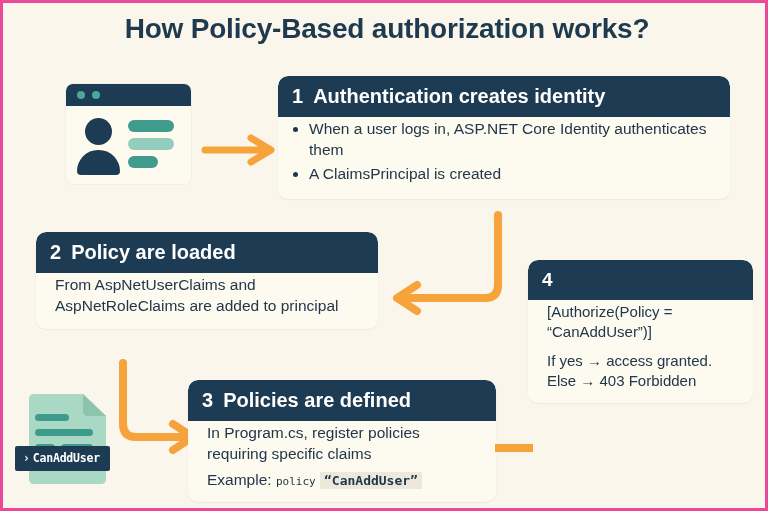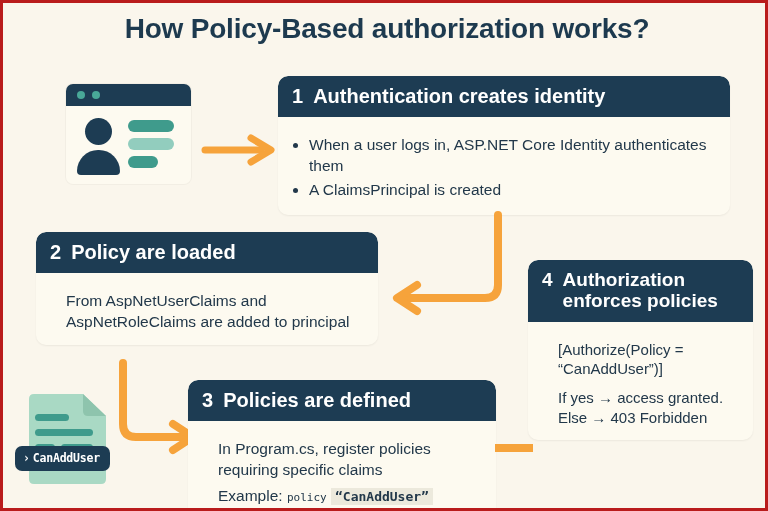--- a/index.html
+++ b/index.html
@@ -5,21 +5,21 @@
   html, body {
     margin: 0;
     padding: 0;
     background: #ffffff;
   }
   #canvas {
     position: relative;
     width: 768px;
     height: 511px;
     background: #faf6ec;
-    border: 3px solid #b91c1c;
+    border: 3px solid #ec4899;
     box-sizing: border-box;
     font-family: "Liberation Sans", sans-serif;
     overflow: hidden;
   }
 
   
   #title {
     position: absolute;
     left: 0; top: 10px;
     width: 768px;
@@ -46,31 +46,31 @@
     padding: 9px 14px 10px 14px;
     border-radius: 10px 10px 0 0;
     line-height: 1.12;
     display: flex;
     align-items: flex-start;
     gap: 10px;
   }
   .card-header .num { font-weight: bold; }
   .card-header .htext { font-weight: bold; }
   .card-body {
-    padding: 18px 14px 12px 14px;
+    padding: 2px 14px 12px 14px;
     color: #22384a;
     font-size: 15.5px;
     line-height: 1.33;
   }
   .card-body ul {
     margin: 0;
     padding-left: 17px;
   }
   .card-body li { margin-bottom: 3px; }
-  .card-body p { margin: 0 0 9px 16px; }
+  .card-body p { margin: 0 0 9px 5px; }
   .card-body p:last-child { margin-bottom: 0; }
 
   .mono {
     font-family: "DejaVu Sans Mono", monospace;
     font-size: 11px;
   }
   .code-chip {
     font-family: "DejaVu Sans Mono", monospace;
     font-size: 13px;
     font-weight: bold;
@@ -164,21 +164,21 @@
   }
   #doc-icon .dl1 { left: 12px; top: 21px; width: 34px; }
   #doc-icon .dl2 { left: 12px; top: 36px; width: 58px; }
   #doc-icon .dl3 { left: 12px; top: 51px; width: 20px; }
   #doc-icon .dl4 { left: 38px; top: 51px; width: 32px; }
   #badge-canadduser {
     position: absolute;
     left: 12px; top: 443px;
     background: #1d3c53;
     color: #ffffff;
-    border-radius: 7px;
+    border-radius: 2px;
     padding: 5px 10px 6px 8px;
     font-family: "DejaVu Sans Mono", monospace;
     font-size: 11.5px;
     font-weight: bold;
     white-space: nowrap;
     letter-spacing: -0.2px;
   }
   #badge-canadduser .chev { margin-right: 3px; }
 </style>
 </head>
@@ -269,21 +269,20 @@
     </div>
   </div>
 
   <svg class="arrow-svg" style="left:490px; top:438px;" width="45" height="14" viewBox="0 0 45 14">
     <path d="M2 7 H40" stroke="#f6a33b" stroke-width="8" fill="none" stroke-linecap="butt"></path>
   </svg>
 
   <div class="card" id="card4">
     <div class="card-header">
       <span class="num">4</span>
-      <span class="htext">Authorization enforces policies</span>
     </div>
     <div class="card-body">
       <p>[Authorize(Policy = “CanAddUser”)]</p>
       <p>
         <span>If yes → access granted.</span><br>
         <span>Else → 403 Forbidden</span>
       </p>
     </div>
   </div>
 

